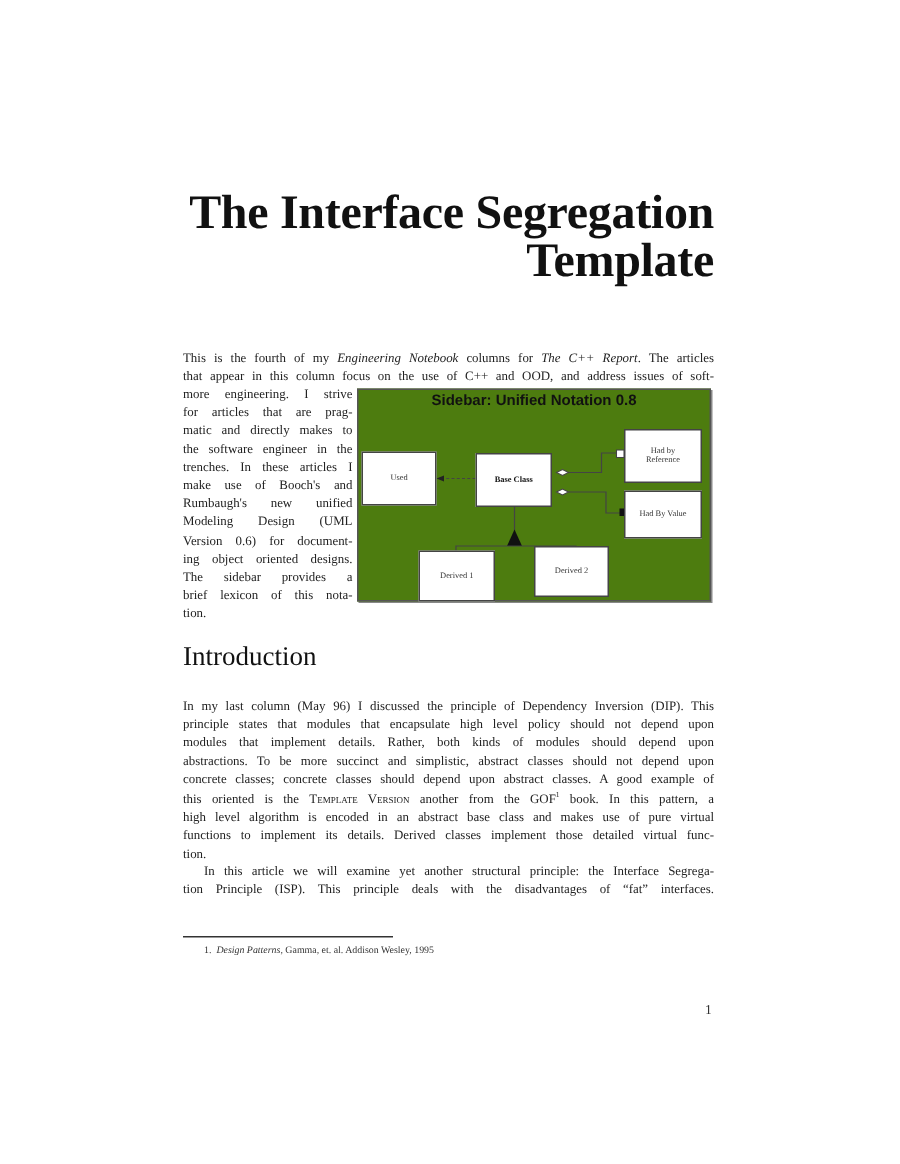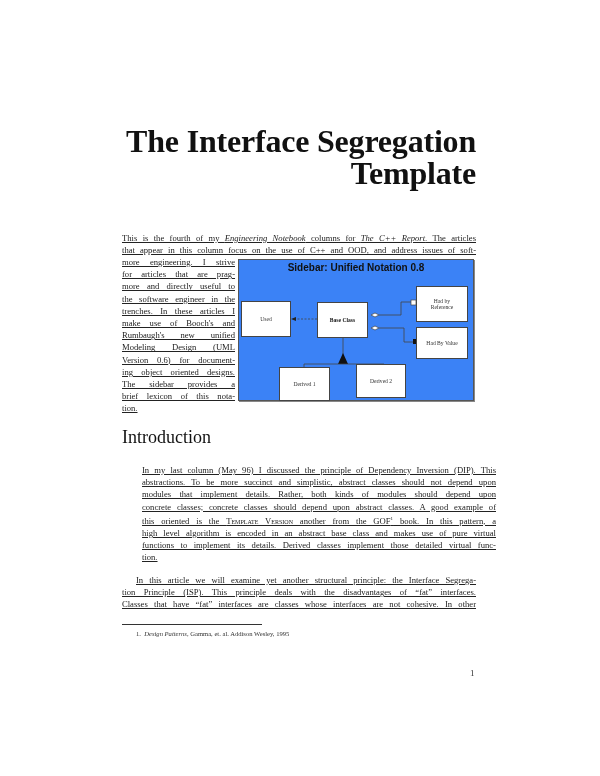--- a/index.html
+++ b/index.html
@@ -2,37 +2,37 @@
 <html><head>
 <meta charset="utf-8">
 <style>
   html, body { margin: 0; padding: 0; background: #ffffff; }
   body { width: 600px; height: 776px; position: relative; overflow: hidden;
          font-family: "Liberation Serif", "DejaVu Serif", serif; color: #111; }
   .title { position: absolute; right: 124px; text-align: right;
            font-weight: bold; font-size: 32px; line-height: 30px; letter-spacing: -0.2px; }
   .title.l1 { top: 126px; }
   .title.l2 { top: 158px; }
-  .para { position: absolute; font-size: 8.6px; line-height: 12.2px; text-align: justify; color: #222; text-decoration: underline; }
+  .para { position: absolute; font-size: 8.6px; line-height: 12.2px; text-align: justify; color: #222; }
   .para .line { display: block; white-space: nowrap; text-align-last: justify; text-align: justify; }
   .para .line.last { text-align-last: left; }
   .intro-top { left: 122px; top: 232px; width: 354px; }
   .wrap { left: 122px; top: 256px; width: 113px; }
-  .body1 { left: 122px; top: 464px; width: 354px; margin-left: 20px; }
+  .body1 { left: 122px; top: 464px; width: 354px; }
   .body2 { left: 122px; top: 574px; width: 354px; }
   .indent { text-indent: 14px; }
   .h2 { position: absolute; left: 122px; top: 426px; font-weight: normal; font-size: 18px; line-height: 22px; }
   .sc { font-variant: small-caps; }
   sup { font-size: 5px; vertical-align: 4px; }
   .fn-rule { position: absolute; left: 122px; top: 624px; width: 140px; border-top: 1px solid #333; }
   .footnote { position: absolute; left: 136px; top: 630px; font-size: 6.6px; color: #333; }
   .pagenum { position: absolute; left: 470px; top: 668px; font-size: 9px; color: #333; }
   
   .sidebar { position: absolute; left: 238px; top: 259px; width: 236px; height: 142px;
-             border: 1px solid #555; box-sizing: border-box; box-shadow: 1px 1px 0 #888; background: #3b82f6; }
+             border: 1px solid #555; box-sizing: border-box; box-shadow: 1px 1px 0 #888; background: #4d7c0f; }
   .sidebar-title { position: absolute; left: 0; right: 0; top: 2px; text-align: center;
                    font-family: "Liberation Sans", "DejaVu Sans", sans-serif; font-weight: bold; font-size: 10px; color: #111; }
   .uml-box { position: absolute; border: 1px solid #444; background: #fff; box-sizing: border-box;
              display: flex; align-items: center; justify-content: center; text-align: center;
              font-size: 5.6px; line-height: 6.4px; color: #333; }
   .uml-box.bold { font-weight: bold; color: #111; border-width: 1.3px; }
   svg.connectors { position: absolute; left: 0; top: 0; }
 </style>
 </head>
 <body>
@@ -43,21 +43,21 @@
   <div class="title l2">Template</div>
 
   <div class="para intro-top">
     <span class="line"><span>This is the fourth of my </span><i>Engineering Notebook</i><span> columns for </span><i>The C++ Report</i><span>. The articles</span></span>
     <span class="line">that appear in this column focus on the use of C++ and OOD, and address issues of soft-</span>
   </div>
 
   <div class="para wrap">
     <span class="line">more engineering. I strive</span>
     <span class="line">for articles that are prag-</span>
-    <span class="line">more and directly useful to</span>
+    <span class="line">matic and directly makes to</span>
     <span class="line">the software engineer in the</span>
     <span class="line">trenches. In these articles I</span>
     <span class="line">make use of Booch's and</span>
     <span class="line">Rumbaugh's new unified</span>
     <span class="line">Modeling Design (UML</span>
     <span class="line">Version 0.6) for document-</span>
     <span class="line">ing object oriented designs.</span>
     <span class="line">The sidebar provides a</span>
     <span class="line">brief lexicon of this nota-</span>
     <span class="line last">tion.</span>
@@ -92,33 +92,33 @@
     </div>
     <div class="uml-box" style="left:177px; top:67px; width:52px; height:32px;">Had By Value</div>
     <div class="uml-box" style="left:40px; top:107px; width:51px; height:34px;">Derived 1</div>
     <div class="uml-box" style="left:117px; top:104px; width:50px; height:34px;">Derived 2</div>
   </div>
 
   <div class="h2">Introduction</div>
 
   <div class="para body1">
     <span class="line">In my last column (May 96) I discussed the principle of Dependency Inversion (DIP). This</span>
+    <span class="line">principle states that modules that encapsulate high level policy should not depend upon</span>
+    <span class="line">modules that implement details. Rather, both kinds of modules should depend upon</span>
     <span class="line">abstractions. To be more succinct and simplistic, abstract classes should not depend upon</span>
-    <span class="line">modules that implement details. Rather, both kinds of modules should depend upon</span>
     <span class="line">concrete classes; concrete classes should depend upon abstract classes. A good example of</span>
     <span class="line"><span>this oriented is the </span><span class="sc">Template Version</span><span> another from the GOF</span><sup>1</sup><span> book. In this pattern, a</span></span>
     <span class="line">high level algorithm is encoded in an abstract base class and makes use of pure virtual</span>
     <span class="line">functions to implement its details. Derived classes implement those detailed virtual func-</span>
     <span class="line last">tion.</span>
   </div>
 
   <div class="para body2">
     <span class="line indent">In this article we will examine yet another structural principle: the Interface Segrega-</span>
     <span class="line">tion Principle (ISP). This principle deals with the disadvantages of “fat” interfaces.</span>
-    <span class="line">Classes that have “fat” interfaces are classes whose interfaces are not cohesive. In other</span>
   </div>
 
   <div class="fn-rule"></div>
   <div class="footnote">
     <span>1.</span>&nbsp;&nbsp;<i>Design Patterns</i><span>, Gamma, et. al. Addison Wesley, 1995</span>
   </div>
 
   <div class="pagenum">1</div>
 </div>
 

